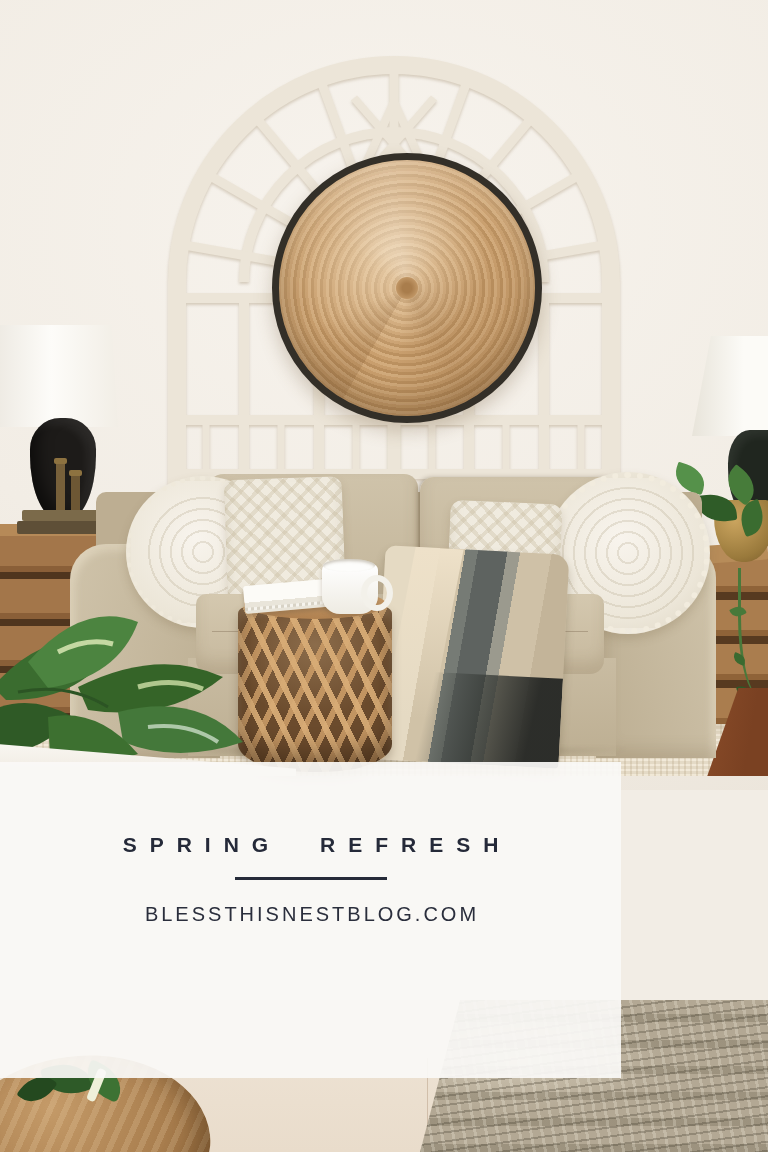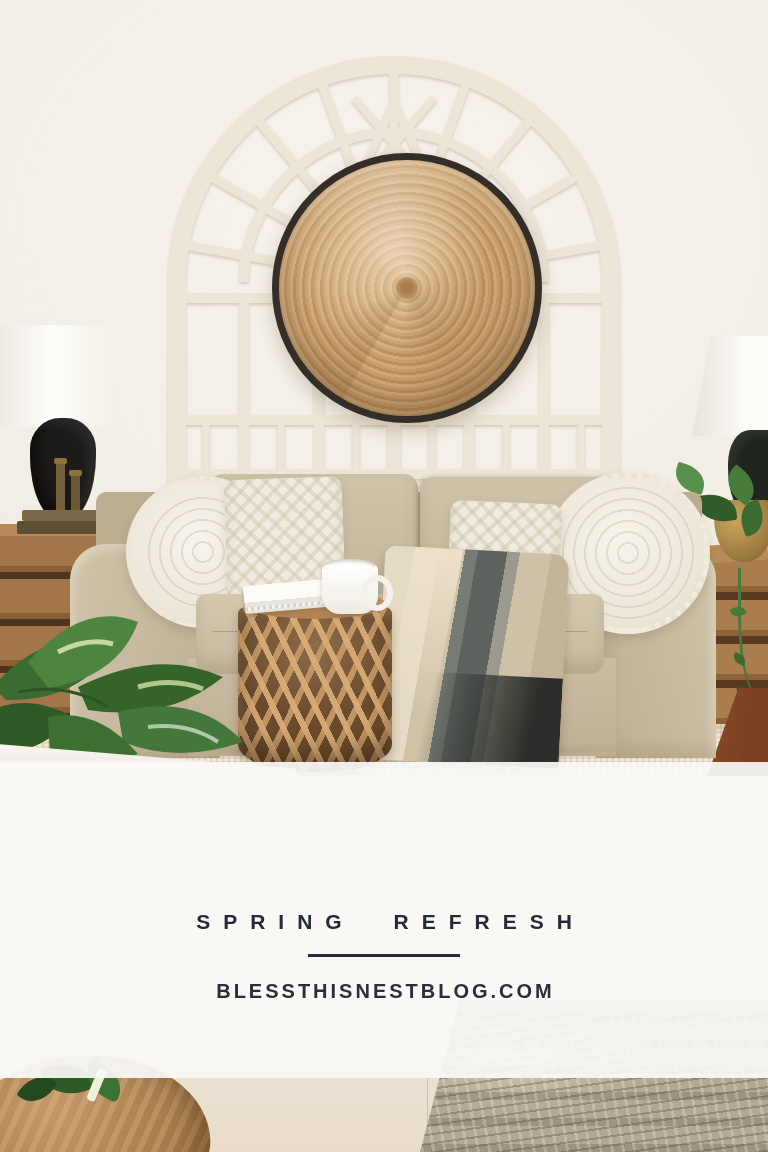--- a/index.html
+++ b/index.html
@@ -184,29 +184,29 @@
   .rugBottom{left:410px;top:1000px;width:358px;height:152px;z-index:24;
     clip-path:polygon(14% 0,100% 0,100% 100%,2.8% 100%);
     background-color:#b3a894;
     background-image:
       repeating-linear-gradient(172deg, rgba(58,52,38,.28) 0 2px, rgba(0,0,0,0) 2px 9px),
       repeating-linear-gradient(80deg, rgba(255,250,235,.22) 0 3px, rgba(0,0,0,0) 3px 11px),
       repeating-linear-gradient(0deg, rgba(90,82,62,.25) 0 8px, rgba(0,0,0,0) 8px 26px),
       radial-gradient(60% 50% at 30% 40%, rgba(230,222,203,.5), rgba(0,0,0,0) 70%);}
 
   
-  .banner{left:0;top:762px;width:768px;height:316px;z-index:50;
+  .banner{left:0;top:762px;width:621px;height:316px;z-index:50;
     background:rgba(250,249,246,.93);
-    display:flex;flex-direction:column;align-items:center;box-sizing:border-box;padding-top:72px;justify-content:center;}
+    display:flex;flex-direction:column;align-items:center;box-sizing:border-box;padding-top:72px;}
   .kicker{font-size:21px;font-weight:700;letter-spacing:13px;word-spacing:20px;
     color:#252a39;padding-left:13px;line-height:1;}
   .title{font-family:"Liberation Serif",serif;font-weight:700;font-size:76px;line-height:1;
     color:#1f2433;margin:14px 0 0 0;white-space:nowrap;}
   .divider{width:152px;height:3px;background:#262b39;margin-top:22px;}
-  .site{font-size:20px;font-weight:700;letter-spacing:3px;color:#2a2e3c;margin-top:24px;
+  .site{font-size:20px;font-weight:400;letter-spacing:3px;color:#2a2e3c;margin-top:24px;
     padding-left:3px;line-height:1;}
 </style>
 </head>
 <body>
 
 <div class="stage" role="img" aria-label="Neutral living room photo: beige slipcovered sofa with white crochet pillows, a large round woven basket hung on an arched white window-frame wall decor, a woven drum side table holding a white mug and book, a plaid throw, wooden crate side tables with lamps and pothos plants, jute rug and vintage rug">
 
   <div class="abs wall"></div>
 
   <svg class="abs arch" width="492" height="470" viewBox="0 0 492 470">

